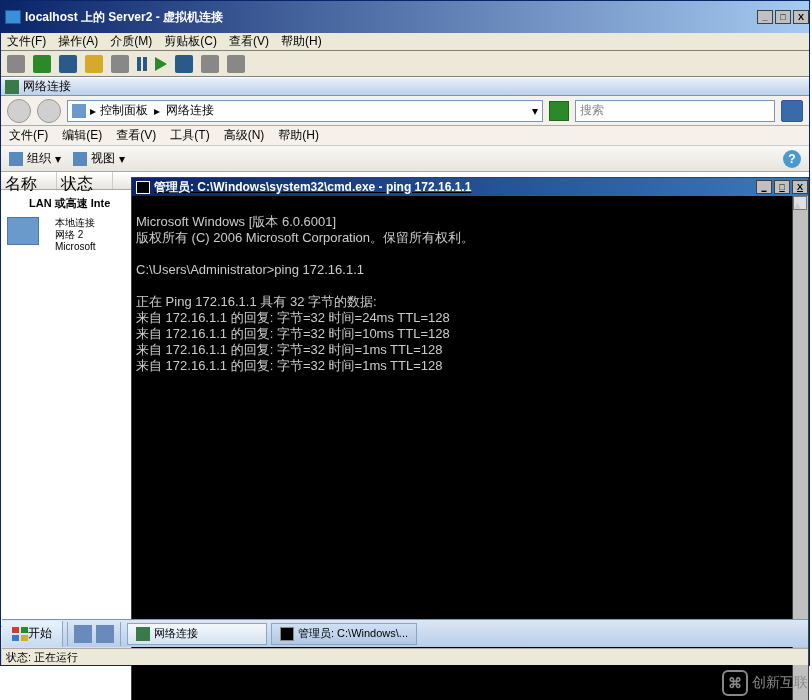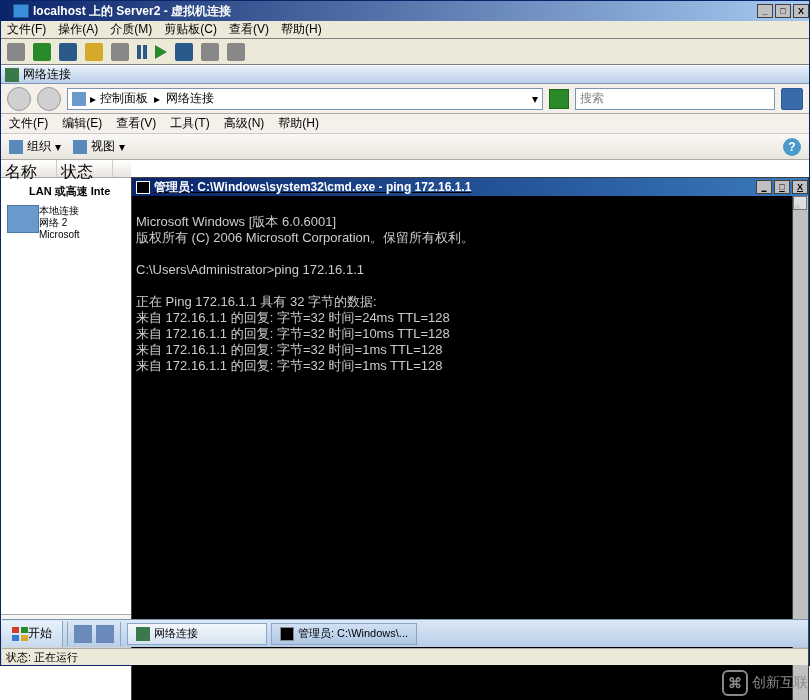--- a/index.html
+++ b/index.html
@@ -1,20 +1,20 @@
 <!DOCTYPE html>
 <html><head>
 <meta charset="utf-8">
 <style>
 * { margin: 0; padding: 0; box-sizing: border-box; font-family: "Microsoft YaHei", SimSun, Arial, sans-serif; }
 body { width: 812px; height: 700px; background: #fff; overflow: hidden; font-size: 12px; }
 
 
 .vm-window { width: 810px; height: 666px; border: 1px solid #0a246a; background: #d6d3ce; position: relative; }
-.vm-titlebar { height: 20px; background: linear-gradient(to right, #0a246a, #a6caf0); display: flex; align-items: center; padding-left: 12px; color: #fff; font-size: 12px; font-weight: bold; }
+.vm-titlebar { height: 32px; background: linear-gradient(to right, #0a246a, #a6caf0); display: flex; align-items: center; padding-left: 4px; color: #fff; font-size: 12px; font-weight: bold; }
 .vm-titlebar .icon-vm { width: 16px; height: 14px; background: #3a8fd8; border: 1px solid #1a5a9a; margin-right: 4px; }
 .vm-titlebar .title { flex: 1; }
 .win-btns { display: flex; }
 .win-btns div { width: 16px; height: 14px; background: #c0c0c0; border: 1px solid #404040; margin-left: 2px; display: flex; align-items: center; justify-content: center; font-size: 9px; color: #000; cursor: pointer; }
 
 .vm-menu { height: 18px; background: #ece9d8; border-bottom: 1px solid #808080; display: flex; align-items: center; padding-left: 6px; font-size: 12px; gap: 12px; }
 .vm-menu span { cursor: pointer; }
 
 .vm-toolbar { height: 26px; background: #ece9d8; border-bottom: 1px solid #808080; display: flex; align-items: center; padding-left: 6px; gap: 8px; }
 .vm-toolbar .tb-icon { width: 18px; height: 18px; border-radius: 2px; cursor: pointer; }
@@ -45,21 +45,21 @@
 .exp-toolbar .tool-item { display:flex; align-items:center; gap:4px; cursor:pointer; }
 .exp-toolbar .icon-sm { width: 14px; height: 14px; background: #5a8abc; }
 .help-icon { margin-left: auto; margin-right: 8px; width: 18px; height: 18px; border-radius: 50%; background: #4a9acc; color: #fff; display: flex; align-items: center; justify-content: center; font-weight: bold; cursor: pointer; }
 
 .exp-content { display: flex; height: 454px; background: #fff; }
 .col-headers { display: flex; border-bottom: 1px solid #aaa; background: linear-gradient(to bottom, #fff, #e8e5dd); height: 18px; }
 .col-headers div { border-right: 1px solid #ccc; padding: 2px 4px; font-size: 16px; }
 .left-pane { width: 130px; border-right: 0; }
 .items { padding: 4px; font-size: 11px; }
 .items .group { font-weight: bold; padding: 2px 0; margin-left: 24px; }
-.items .conn { display: flex; gap: 0; padding: 4px 2px; }
+.items .conn { display: flex; gap: 16px; padding: 4px 2px; }
 .items .conn .conn-icon { width: 32px; height:28px; background:#6a9acc; border:1px solid #4a7aac; }
 .items .conn .conn-text { font-size: 10px; line-height: 12px; }
 
 
 .cmd-window { position: absolute; left: 130px; top: 176px; width: 678px; height: 568px; border: 1px solid #404040; background: #c0c0c0; text-decoration: underline; }
 .cmd-titlebar { height: 18px; background: linear-gradient(to right, #0a246a, #3a7abc); display: flex; align-items: center; padding-left: 4px; color: #fff; font-size: 12px; font-weight: bold; }
 .cmd-titlebar .icon-cmd { width: 14px; height: 13px; background: #000; border: 1px solid #fff; margin-right: 4px; }
 .cmd-body { background: #000; color: #ccc; font-family: "Consolas", "NSimSun", monospace; font-size: 13px; line-height: 16px; padding: 2px 4px; height: calc(100% - 18px); position: relative; white-space: pre; }
 .cmd-body .scroll-v { position:absolute; right:0; top:0; width:16px; height:100%; background:#c0c0c0; border-left:1px solid #404040; }
 .cmd-body .scroll-v .thumb { width:14px; height:14px; background:#e0e0e0; border:1px solid #777; position:absolute; }

